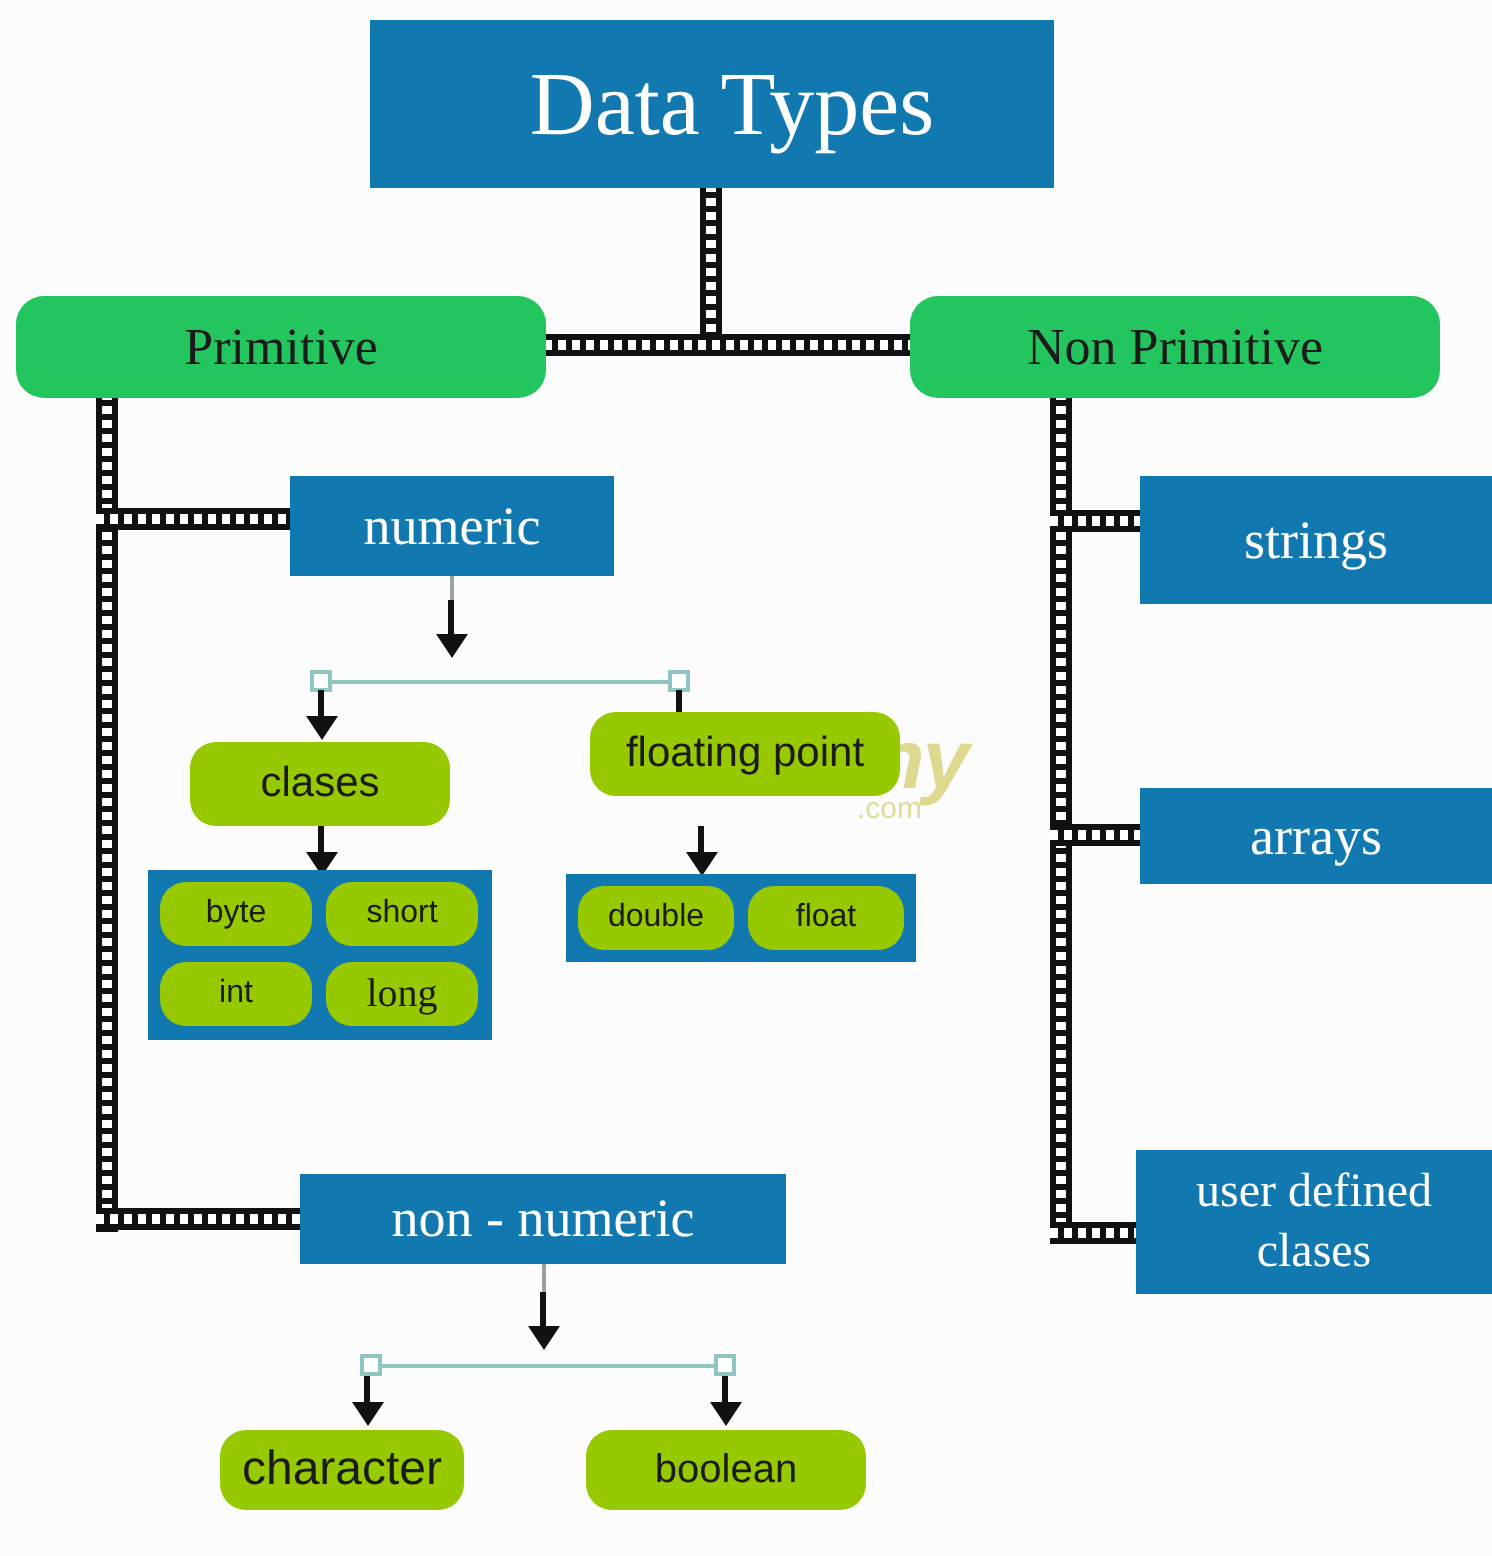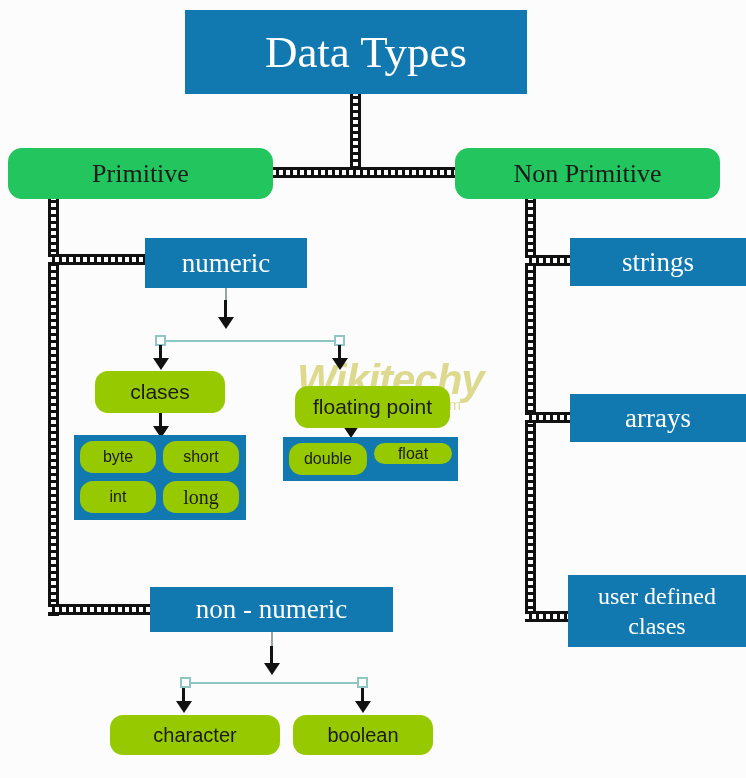--- a/index.html
+++ b/index.html
@@ -131,37 +131,37 @@
   <div class="node green-round" style="left:8px;top:148px;width:265px;height:51px;font-size:26px;">Primitive</div>
 
   <div class="node green-round" style="left:455px;top:148px;width:265px;height:51px;font-size:26px;">Non Primitive</div>
 
   <div class="node blue-rect" style="left:145px;top:238px;width:162px;height:50px;font-size:27px;">numeric</div>
 
   <div class="node blue-rect" style="left:150px;top:587px;width:243px;height:45px;font-size:27px;">non - numeric</div>
 
   <div class="node green-pill" style="left:95px;top:371px;width:130px;height:42px;font-size:21px;">clases</div>
 
-  <div class="node green-pill" style="left:295px;top:386px;width:155px;height:42px;font-size:21px;">floating point</div>
+  <div class="node green-pill" style="left:295px;top:356px;width:155px;height:42px;font-size:21px;">floating point</div>
 
-  <div class="node green-pill" style="left:110px;top:715px;width:170px;height:40px;font-size:20px;">character</div>
+  <div class="node green-pill" style="left:110px;top:715px;width:122px;height:40px;font-size:24px;">character</div>
 
   <div class="node green-pill" style="left:293px;top:715px;width:140px;height:40px;font-size:20px;">boolean</div>
 
-  <div class="node blue-rect" style="left:570px;top:238px;width:176px;height:48px;font-size:27px;">strings</div>
+  <div class="node blue-rect" style="left:570px;top:238px;width:176px;height:64px;font-size:27px;">strings</div>
 
   <div class="node blue-rect" style="left:570px;top:394px;width:176px;height:48px;font-size:27px;">arrays</div>
 
   <div class="node blue-rect" style="left:568px;top:575px;width:178px;height:72px;font-size:24px;line-height:30px;padding:0 8px;">user defined clases</div>
 
   <div class="blue-panel" style="left:74px;top:435px;width:172px;height:85px;">
     <div class="node green-pill" style="left:6px;top:6px;width:76px;height:32px;font-size:16px;">byte</div>
     <div class="node green-pill" style="left:89px;top:6px;width:76px;height:32px;font-size:16px;">short</div>
     <div class="node green-pill" style="left:6px;top:46px;width:76px;height:32px;font-size:16px;">int</div>
     <div class="node green-pill" style="left:89px;top:46px;width:76px;height:32px;font-size:20px;font-family:Liberation Serif, serif;">long</div>
   </div>
 
   <div class="blue-panel" style="left:283px;top:437px;width:175px;height:44px;">
     <div class="node green-pill" style="left:6px;top:6px;width:78px;height:32px;font-size:16px;">double</div>
-    <div class="node green-pill" style="left:91px;top:6px;width:78px;height:21px;font-size:16px;">float</div>
+    <div class="node green-pill" style="left:91px;top:6px;width:78px;height:32px;font-size:16px;">float</div>
   </div>
 
 </div>
 
 </body></html>

